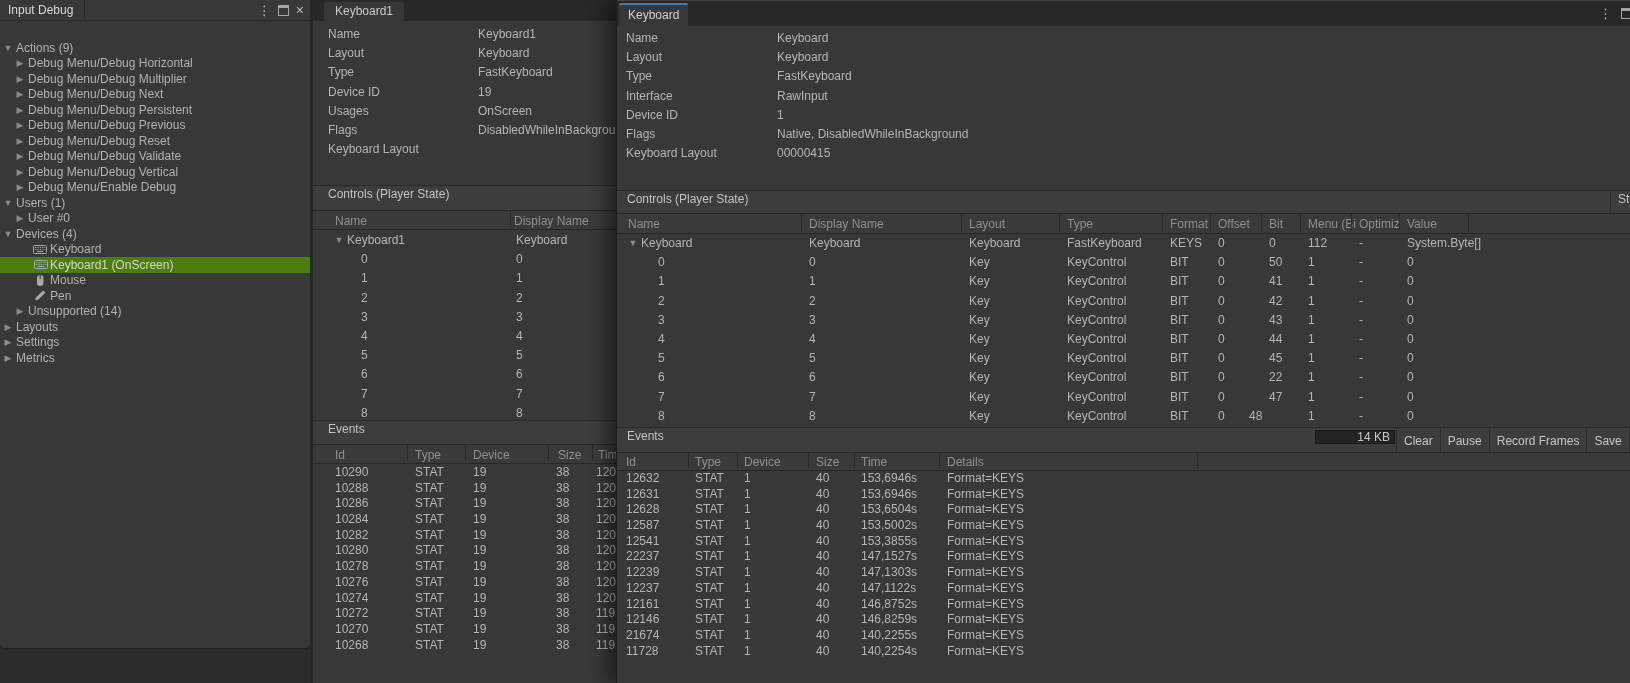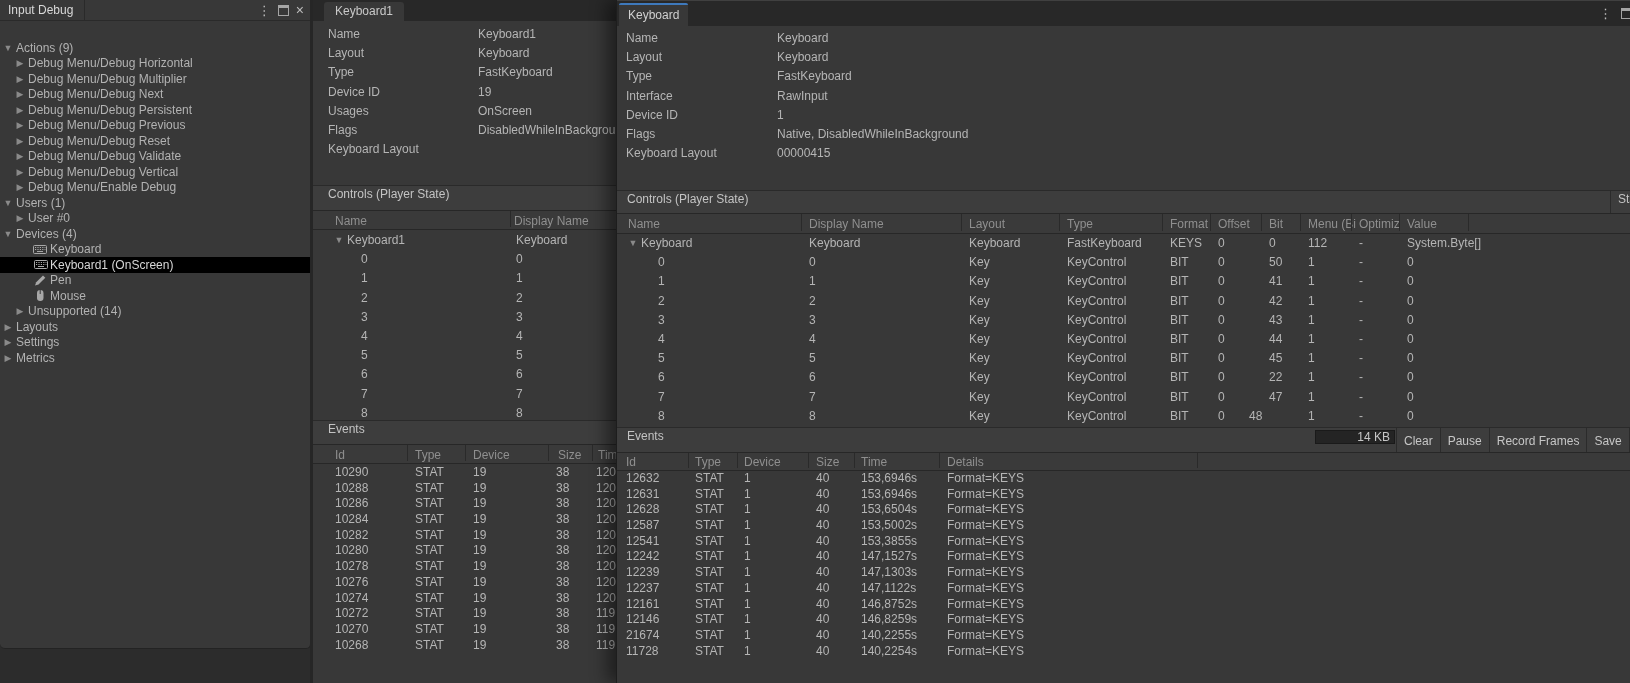--- a/index.html
+++ b/index.html
@@ -25,21 +25,21 @@
   .tb-icons{position:absolute;right:6px;top:0;height:20px;display:flex;align-items:center;gap:7px;}
   .kebab{color:#bdbdbd;font-size:13px;line-height:13px;cursor:default;}
   .maxbox{width:9px;height:7px;border:1px solid #a5a5a5;border-top:3px solid #a5a5a5;display:inline-block;}
   .closex{color:#bdbdbd;font-size:14px;line-height:14px;}
   .l-toolbar{position:relative;height:18px;border-bottom:1px solid #2a2a2a;display:flex;align-items:stretch;}
   .dd{display:flex;align-items:center;padding:0 6px;color:#c0c0c0;}
   .dd-arrow{font-size:7px;color:#9a9a9a;margin-left:4px;}
   .tree{position:absolute;left:0;top:40px;width:100%;}
   .trow{height:15.5px;display:flex;align-items:center;}
   .trow .tlabel{margin-left:2px;white-space:nowrap;color:#b2b2b2;}
-  .trow.sel{background:#000000;text-align:center;}
+  .trow.sel{background:#4d7c0f;text-align:center;}
   .trow.sel .tlabel{color:#d6d6d6;}
   .ind-0{padding-left:2px;}
   .ind-1{padding-left:14px;}
   .ind-2{padding-left:21px;}
   .ticon{display:none;width:15px;height:13px;flex:none;}
   .icon-keyboard .svg-keyboard{display:inline-block;}
   .icon-mouse .svg-mouse{display:inline-block;}
   .icon-pen .svg-pen{display:inline-block;}
   
   .mband{position:absolute;left:310px;top:0;width:3px;height:683px;background:#262626;}
@@ -198,38 +198,38 @@
         <div class="trow ind-2 icon-keyboard sel">
           <span class="arr"></span>
           <span class="ticon svg-keyboard"><svg width="14" height="13" viewBox="0 0 14 13">
               <rect x="0.5" y="2.5" width="13" height="8" rx="1" fill="none" stroke="#a8a8a8"></rect>
               <path d="M2 4.5h1.2M4.4 4.5h1.2M6.8 4.5h1.2M9.2 4.5h1.2M11.6 4.5h0.8M2 6.5h1.2M4.4 6.5h1.2M6.8 6.5h1.2M9.2 6.5h1.2M11.6 6.5h0.8M4 8.5h6" stroke="#a8a8a8" stroke-width="1" fill="none"></path>
             </svg></span>
 
           <span class="tlabel">Keyboard1 (OnScreen)</span>
         </div>
 
+        <div class="trow ind-2 icon-mouse">
+          <span class="arr"></span>
+
+          <span class="ticon svg-mouse"><svg width="14" height="13" viewBox="0 0 14 13">
+              <rect x="4" y="1" width="6.5" height="11" rx="3.2" fill="#a8a8a8"></rect>
+              <line x1="7.2" y1="1" x2="7.2" y2="5" stroke="#383838" stroke-width="1"></line>
+            </svg></span>
+
+          <span class="tlabel">Mouse</span>
+        </div>
+
         <div class="trow ind-2 icon-pen">
           <span class="arr"></span>
 
           <span class="ticon svg-pen"><svg width="14" height="13" viewBox="0 0 14 13">
               <path d="M2 11.5 L3.2 8.2 L10 1.5 L12.3 3.8 L5.5 10.5 Z" fill="#a8a8a8"></path>
             </svg></span>
           <span class="tlabel">Pen</span>
-        </div>
-
-        <div class="trow ind-2 icon-mouse">
-          <span class="arr"></span>
-
-          <span class="ticon svg-mouse"><svg width="14" height="13" viewBox="0 0 14 13">
-              <rect x="4" y="1" width="6.5" height="11" rx="3.2" fill="#a8a8a8"></rect>
-              <line x1="7.2" y1="1" x2="7.2" y2="5" stroke="#383838" stroke-width="1"></line>
-            </svg></span>
-
-          <span class="tlabel">Mouse</span>
         </div>
 
         <div class="trow ind-1">
           <span class="arr">▶</span>
 
           <span class="tlabel">Unsupported (14)</span>
         </div>
 
         <div class="trow ind-0">
           <span class="arr">▶</span>
@@ -793,21 +793,21 @@
         <div class="evrow">
           <span class="cell" style="left:9px">12541</span>
           <span class="cell" style="left:78px">STAT</span>
           <span class="cell" style="left:127px">1</span>
           <span class="cell" style="left:199px">40</span>
           <span class="cell" style="left:244px">153,3855s</span>
           <span class="cell" style="left:330px">Format=KEYS</span>
         </div>
 
         <div class="evrow">
-          <span class="cell" style="left:9px">12242</span>
+          <span class="cell" style="left:9px">22237</span>
           <span class="cell" style="left:78px">STAT</span>
           <span class="cell" style="left:127px">1</span>
           <span class="cell" style="left:199px">40</span>
           <span class="cell" style="left:244px">147,1527s</span>
           <span class="cell" style="left:330px">Format=KEYS</span>
         </div>
 
         <div class="evrow">
           <span class="cell" style="left:9px">12239</span>
           <span class="cell" style="left:78px">STAT</span>

